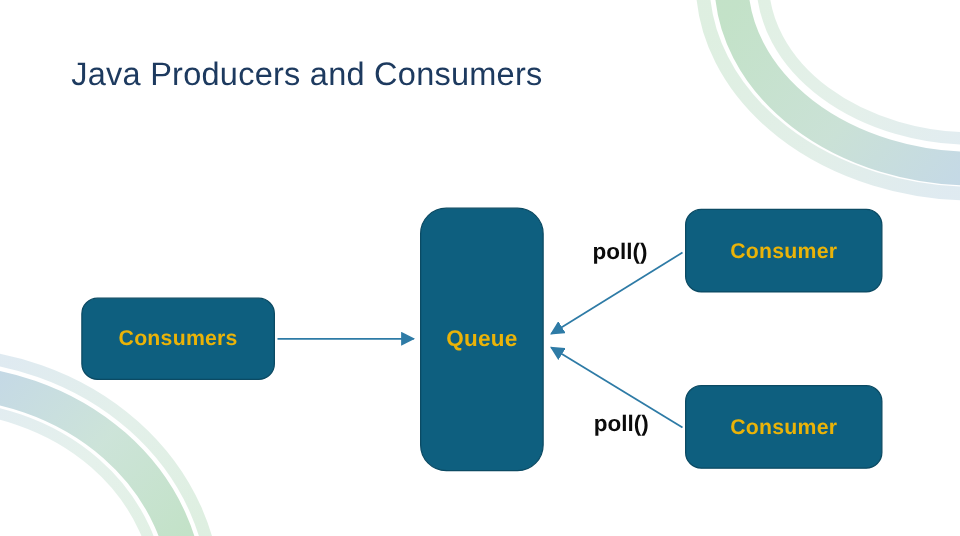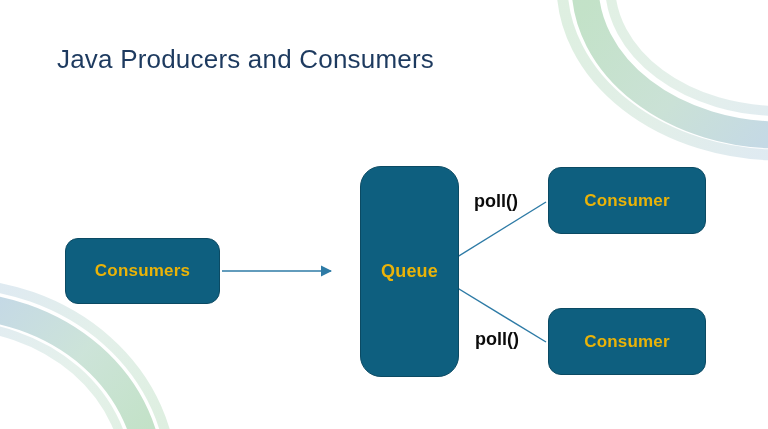--- a/index.html
+++ b/index.html
@@ -38,21 +38,21 @@
     border: 1px solid #0B4A63;
     color: #eab308;
     display: flex;
     align-items: center;
     justify-content: center;
     font-weight: 700;
     font-size: 17px;
     letter-spacing: 0.2px;
   }
   .node-producer        { left: 65px;  top: 238px; width: 155px; height: 66px;  border-radius: 13px; }
-  .node-queue           { left: 336px; top: 166px; width: 99px;  height: 211px; border-radius: 21px; font-size: 18px; margin-left: 24px; }
+  .node-queue           { left: 336px; top: 166px; width: 99px;  height: 211px; border-radius: 21px; font-size: 18px; }
   .node-consumer-top    { left: 548px; top: 167px; width: 158px; height: 67px;  border-radius: 13px; }
   .node-consumer-bottom { left: 548px; top: 308px; width: 158px; height: 67px;  border-radius: 13px; }
 
   .connectors {
     position: absolute;
     left: 0; top: 0;
     width: 768px; height: 429px;
     pointer-events: none;
   }
 

